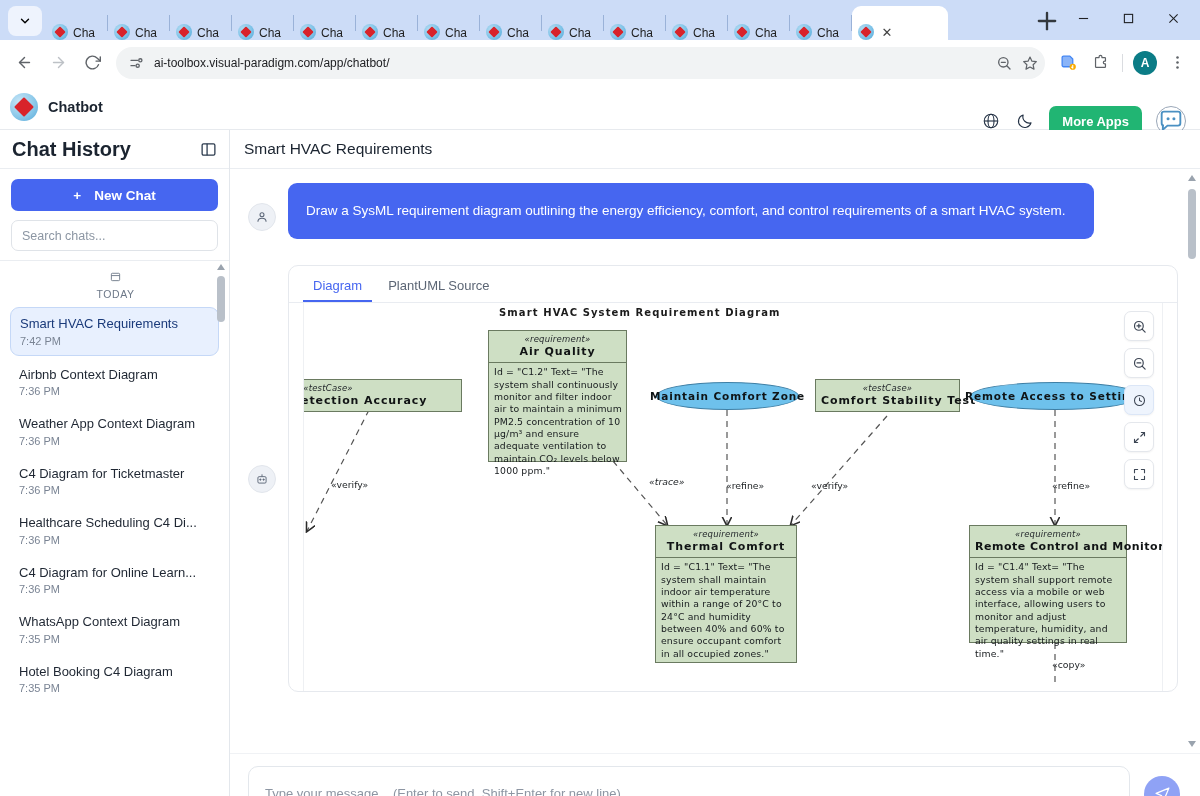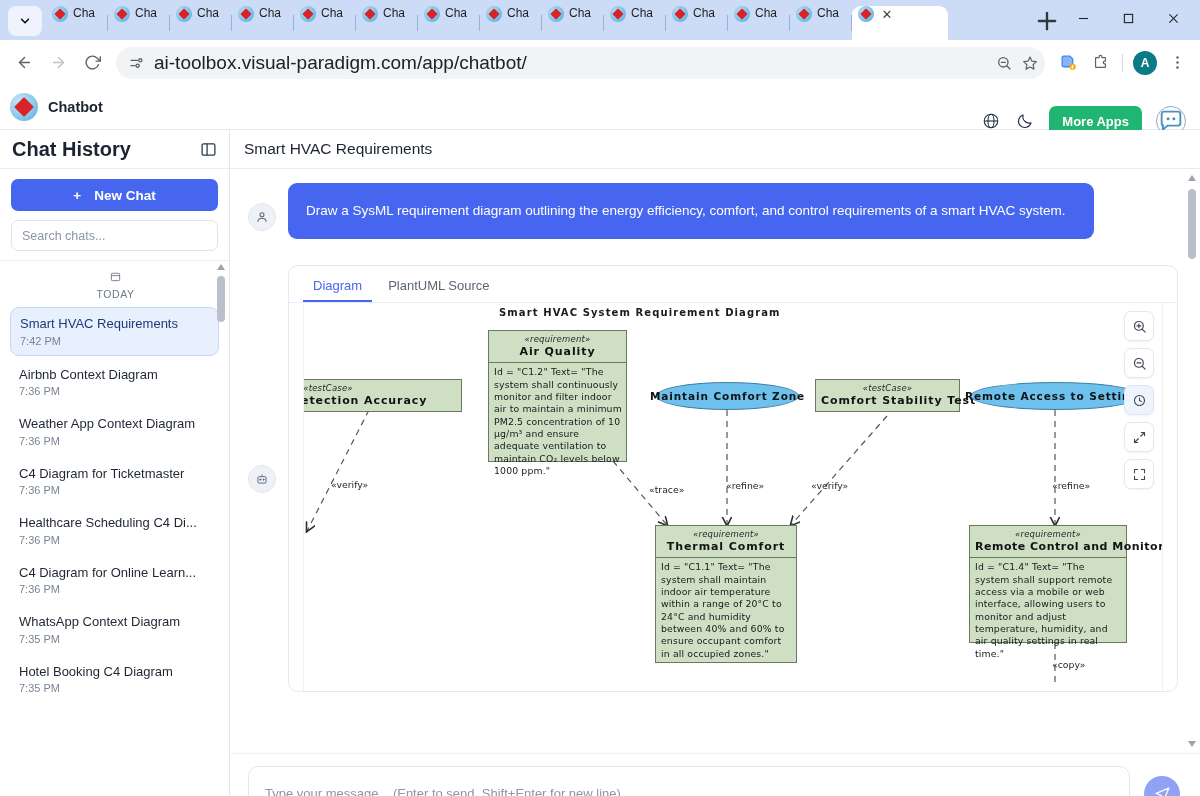--- a/index.html
+++ b/index.html
@@ -23,21 +23,21 @@
     width: 34px; height: 30px;
     margin: 0 4px 4px 4px;
     background: #eef3fd;
     border-radius: 8px;
     display: flex; align-items: center; justify-content: center;
     flex: 0 0 auto;
   }
   .tab-list-btn svg { width: 14px; height: 14px; }
   .tabs-scroll { display: flex; align-items: flex-end; flex: 1 1 auto; overflow: hidden; height: 40px; }
   .tab {
-    display: flex; align-items: flex-start;
+    display: flex; align-items: flex-end;
     height: 34px;
     min-width: 62px; max-width: 62px;
     padding: 0 6px;
     border-radius: 9px 9px 0 0;
     position: relative;
     flex: 0 0 auto;
     gap: 5px;
   }
   .tab .tab-title {
     font-size: 12px; color: #1f1f1f;
@@ -102,21 +102,21 @@
     height: 32px;
     background: #f1f3f4;
     border-radius: 16px;
     display: flex; align-items: center;
     padding: 0 6px 0 12px;
     margin: 0 6px;
     gap: 8px;
   }
   #omnibox .url {
     flex: 1 1 auto;
-    font-size: 19px; color: #202124;
+    font-size: 12px; color: #202124;
     white-space: nowrap; overflow: hidden;
   }
   .omni-icon { width: 18px; height: 18px; display: flex; align-items: center; justify-content: center; color: #5f6368; flex: 0 0 auto;}
   .omni-icon svg { width: 16px; height: 16px; }
   .tb-icon {
     width: 30px; height: 30px;
     display: flex; align-items: center; justify-content: center;
     color: #5f6368; flex: 0 0 auto;
   }
   .tb-icon svg { width: 17px; height: 17px; }
@@ -758,21 +758,21 @@
 
                 <div class="uml-box" style="left:770px; top:222px; width:158px; height:118px;">
                   <div class="stereo">«requirement»</div>
                   <div class="bname" style="letter-spacing:.5px;">Remote Control and Monitori</div>
                   <div class="bdiv"></div>
                   <div class="battrs">Id = "C1.4"
 Text= "The system shall support remote access via a mobile or web interface, allowing users to monitor and adjust temperature, humidity, and air quality settings in real time."</div>
                 </div>
 
                 <div class="edge-label" style="left:132px; top:176px;">«verify»</div>
-                <div class="edge-label" style="left:450px; top:181px;">«trace»</div>
+                <div class="edge-label" style="left:450px; top:173px;font-style:italic;">«trace»</div>
                 <div class="edge-label" style="left:527px; top:177px;">«refine»</div>
                 <div class="edge-label" style="left:612px; top:177px;">«verify»</div>
                 <div class="edge-label" style="left:853px; top:177px;">«refine»</div>
                 <div class="edge-label" style="left:853px; top:356px;">«copy»</div>
               </div>
 
               <div id="diagram-toolbar">
                 <div class="dtool">
                   <svg viewBox="0 0 24 24" fill="none" stroke="currentColor" stroke-width="1.9" stroke-linecap="round">
                       <circle cx="11" cy="11" r="7"></circle>

